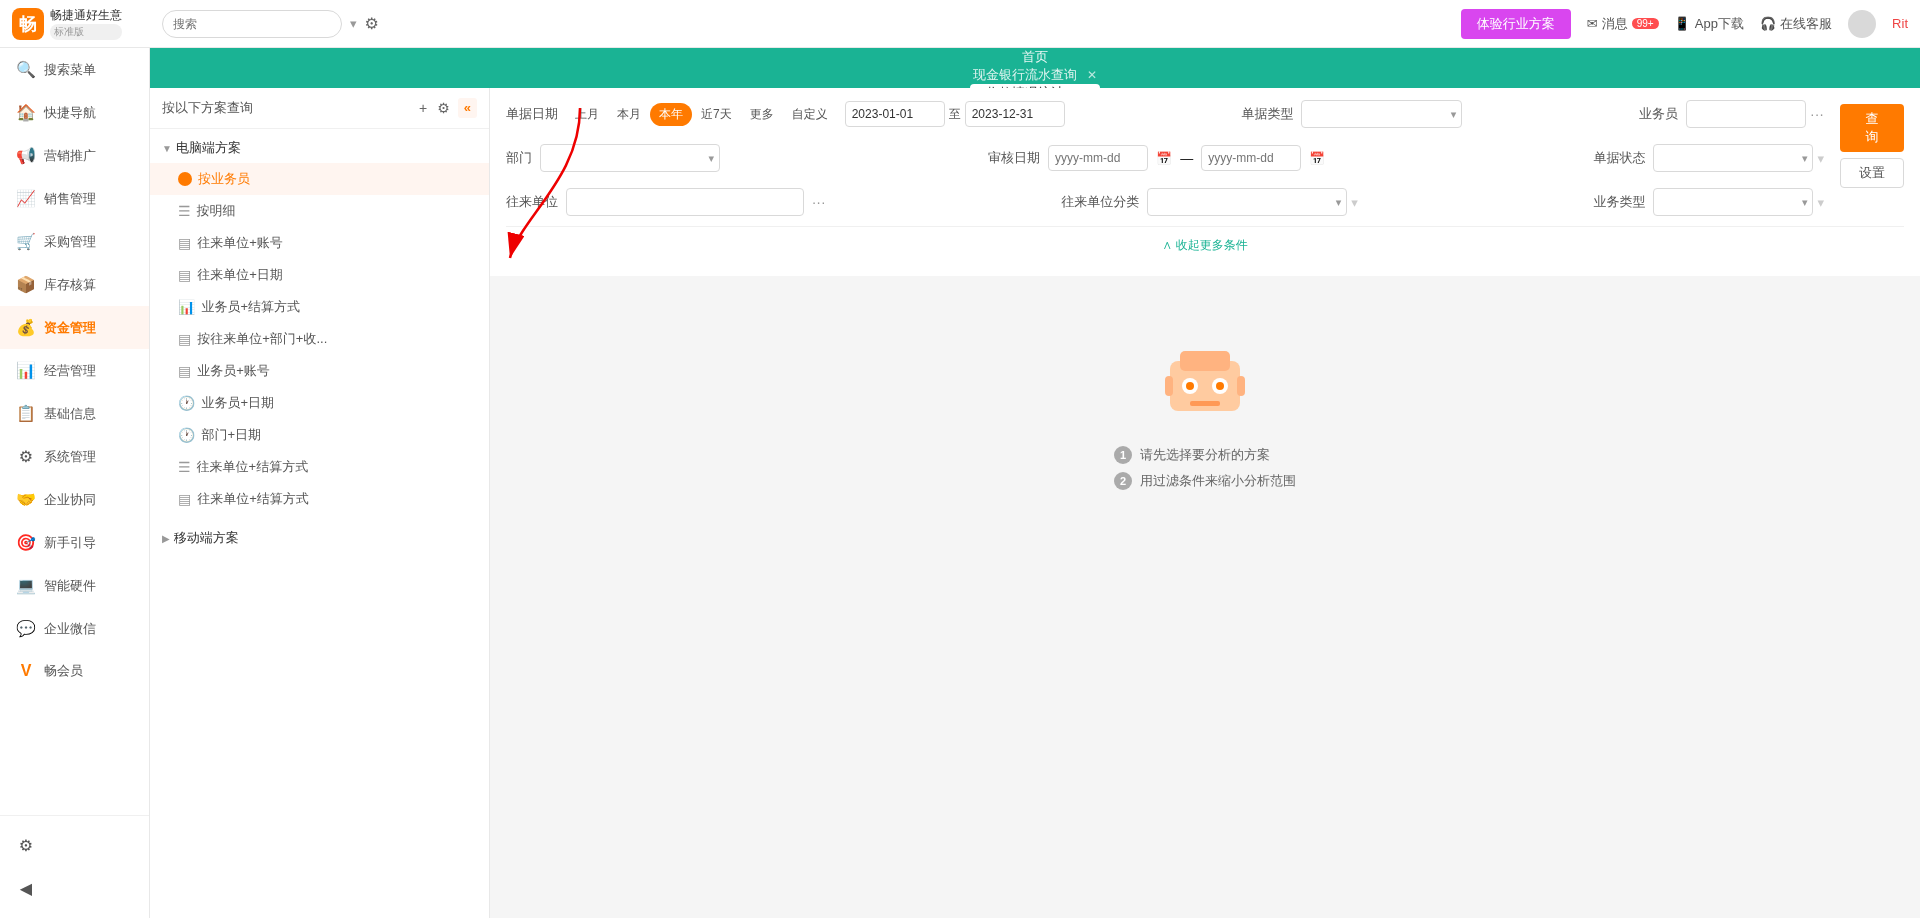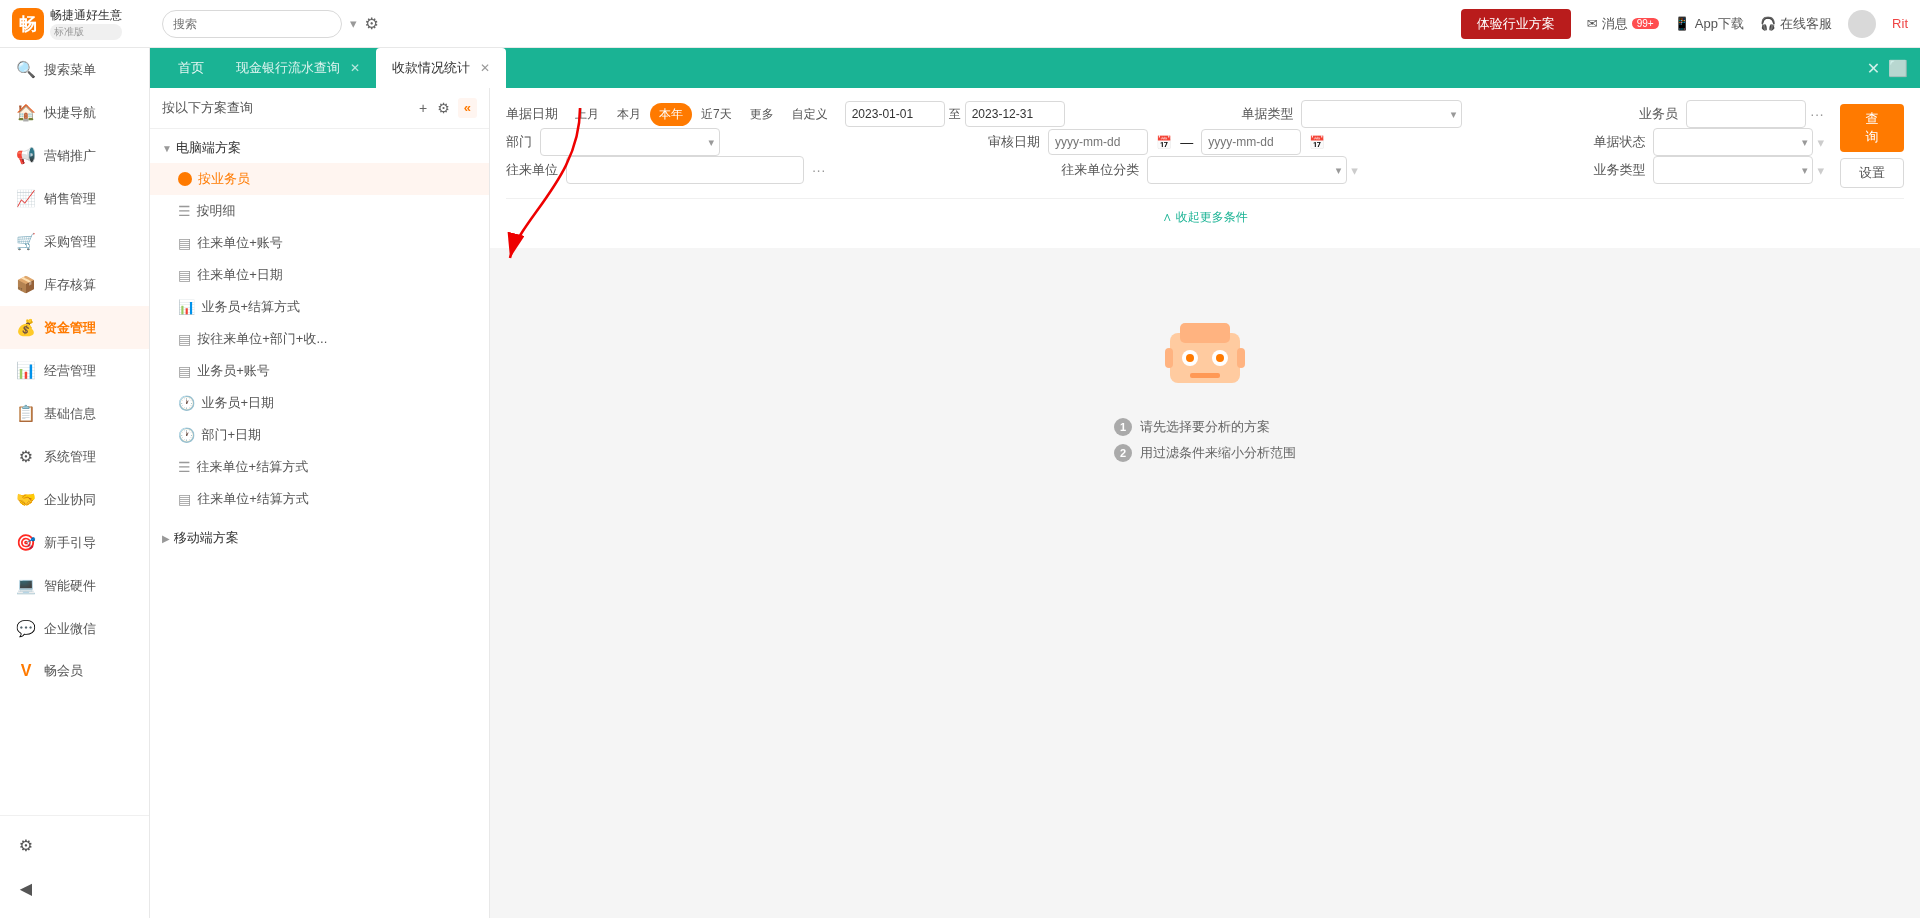--- a/index.html
+++ b/index.html
@@ -50,21 +50,21 @@
       outline: none;
       color: #999;
     }
     .header-right {
       display: flex;
       align-items: center;
       gap: 16px;
       margin-left: auto;
     }
     .trial-btn {
-      background: #b91c1c;
+      background: #d946ef;
       color: #fff;
       border: none;
       border-radius: 4px;
       padding: 6px 16px;
       font-size: 13px;
       cursor: pointer;
     }
     .header-action {
       display: flex; align-items: center; gap: 4px;
       color: #555; font-size: 13px; cursor: pointer;
@@ -123,20 +123,21 @@
 
     
     .tab-bar {
       height: 40px;
       background: #1ab394;
       display: flex;
       align-items: center;
       padding: 0 12px;
       gap: 0;
       position: relative;
+      flex-direction: column;
     }
     .tab-item {
       height: 40px;
       display: flex;
       align-items: center;
       padding: 0 16px;
       color: rgba(255,255,255,0.85);
       font-size: 13px;
       cursor: pointer;
       position: relative;
@@ -590,21 +591,21 @@
                 <polygon points="0 0, 10 3.5, 0 7" fill="#e00"></polygon>
               </marker>
             </defs>
             <path d="M 80 10 C 80 80, 20 120, 10 160" stroke="#e00" stroke-width="2.5" fill="none" marker-end="url(#arrowhead)"></path>
           </svg>
         </div>
 
         <div class="filter-section">
 
           <div style="display:flex; align-items:flex-start; gap:16px; margin-bottom:10px;">
-            <div style="display:flex; flex-direction:column; gap:0; flex:1;">
+            <div style="display:flex; flex-direction:column; gap:16px; flex:1;">
 
               <div style="display:flex; align-items:center; gap:8px;">
                 <span class="filter-label">单据日期</span>
                 <div class="date-shortcut-bar">
                   <span class="date-shortcut">上月</span>
                   <span class="date-shortcut">本月</span>
                   <span class="date-shortcut active">本年</span>
                   <span class="date-shortcut">近7天</span>
                   <span class="date-shortcut">更多</span>
                   <span class="date-shortcut">自定义</span>

